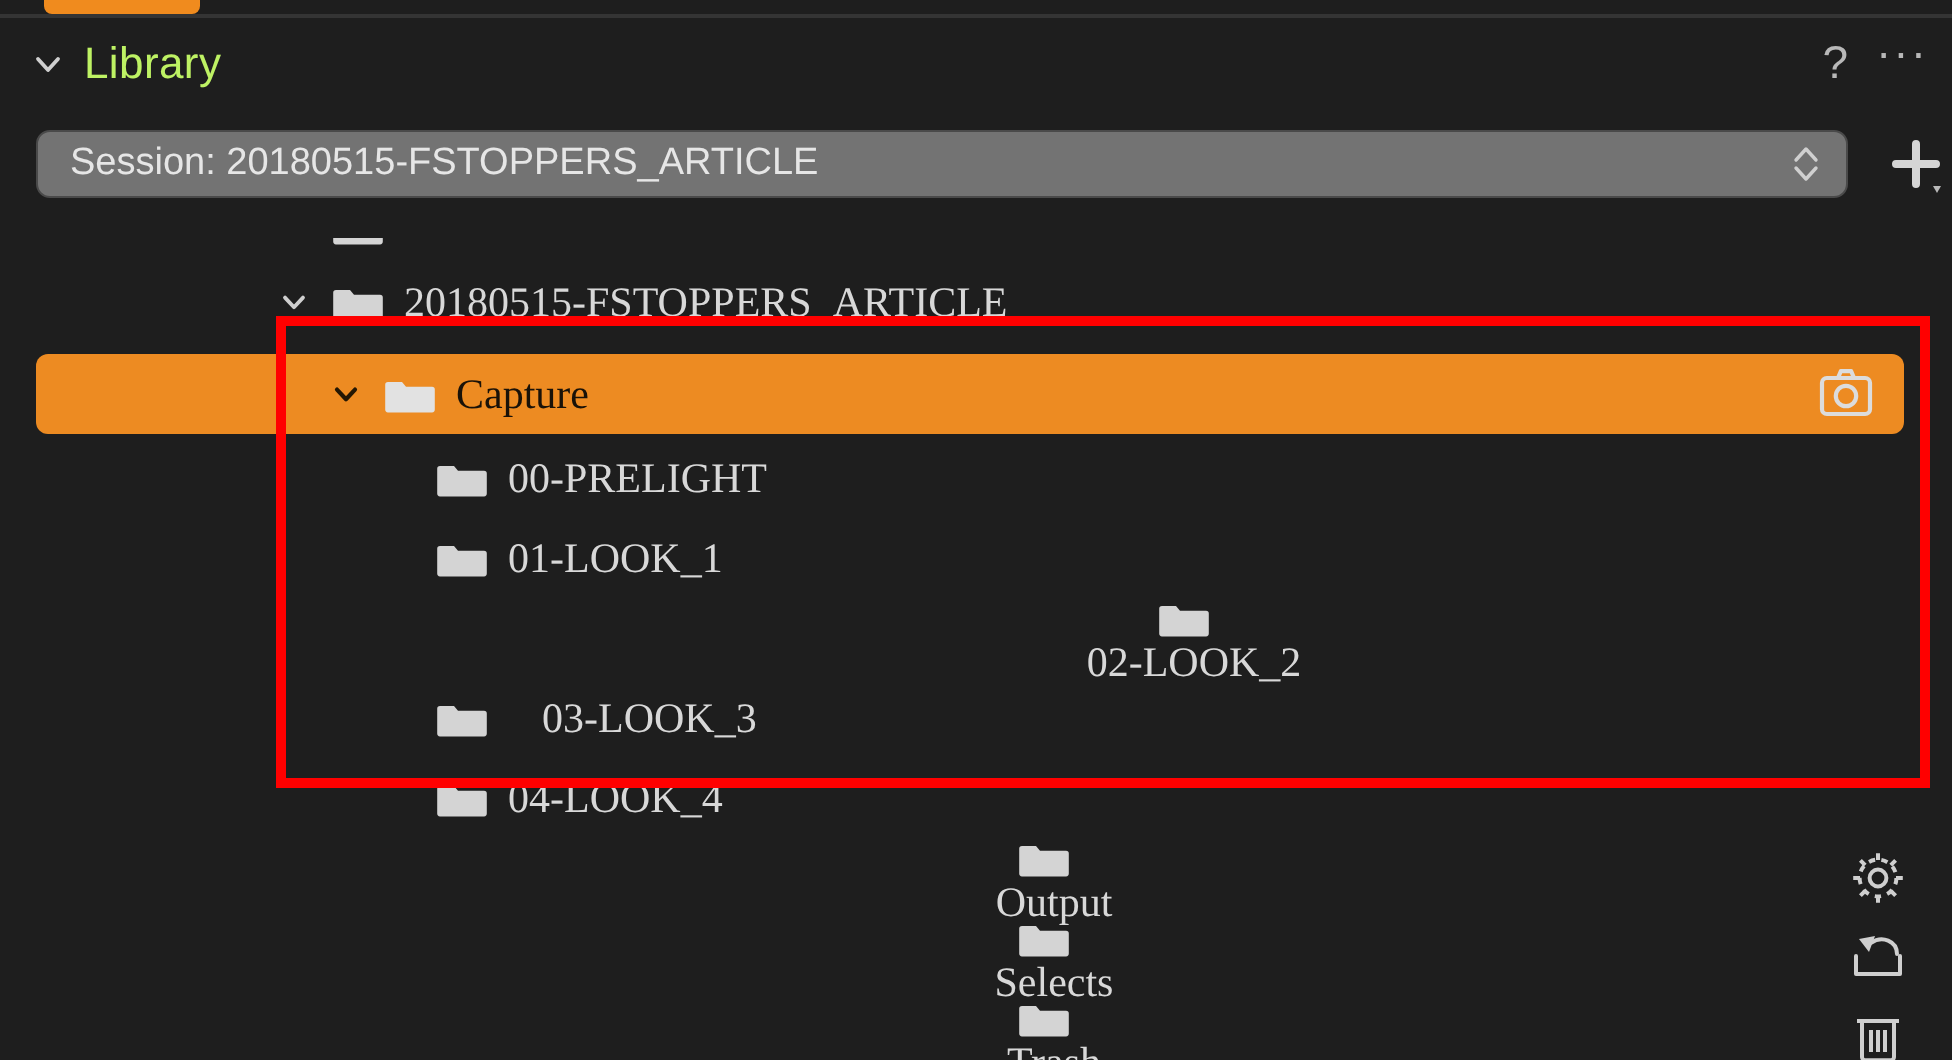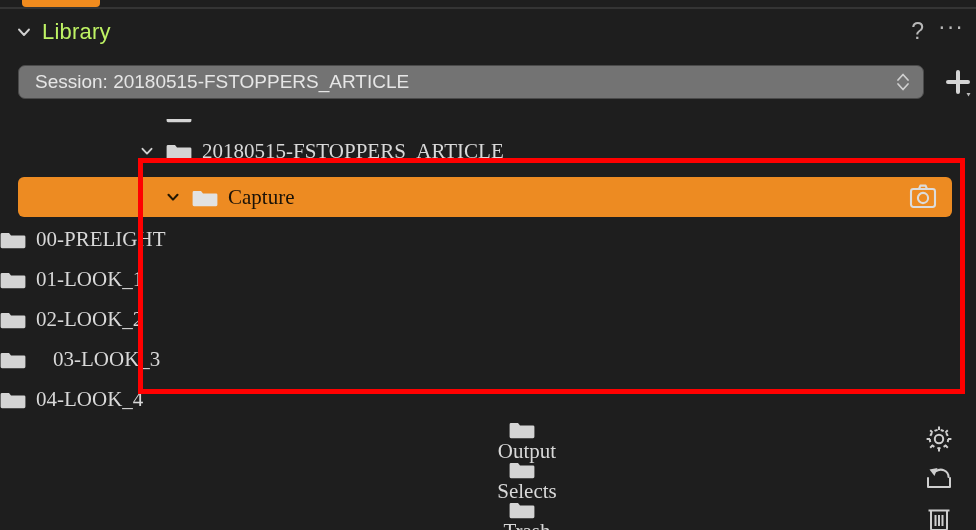--- a/index.html
+++ b/index.html
@@ -179,21 +179,21 @@
 
   .folder-ico {
     width: 26px;
     height: 20px;
     flex: 0 0 auto;
     margin-right: 10px;
   }
 
   
   .ind-root  { padding-left: 136px; }
-  .ind-lvl2  { }
+  .ind-lvl2  { padding-left: 218px; }
   .ind-lvl1b { padding-left: 78px; flex-direction: column; }
 
   
   .row-selected {
     position: absolute;
     left: 18px;
     top: 58px;
     width: 934px;
     height: 40px;
     background: #ED8B22;
@@ -343,21 +343,21 @@
     <div class="row r-abs ind-lvl2" style="top:140px;">
       <div class="folder-ico">
         <svg width="26" height="20" viewBox="0 0 26 20">
           <path d="M1 4 h8 l2 2.4 h13 a1.4 1.4 0 0 1 1.4 1.4 v10 a1.4 1.4 0 0 1 -1.4 1.4
                    h-22 a1.4 1.4 0 0 1 -1.4 -1.4 v-12.4 a1.4 1.4 0 0 1 1.4 -1.4 z" fill="#d4d4d4"></path>
         </svg>
       </div>
       <div class="row-label">01-LOOK_1</div>
     </div>
 
-    <div class="row r-abs ind-lvl2" style="top:180px;">
+    <div class="row r-abs ind-lvl2" style="top:180px;flex-direction:column;">
       <div class="folder-ico">
         <svg width="26" height="20" viewBox="0 0 26 20">
           <path d="M1 4 h8 l2 2.4 h13 a1.4 1.4 0 0 1 1.4 1.4 v10 a1.4 1.4 0 0 1 -1.4 1.4
                    h-22 a1.4 1.4 0 0 1 -1.4 -1.4 v-12.4 a1.4 1.4 0 0 1 1.4 -1.4 z" fill="#d4d4d4"></path>
         </svg>
       </div>
       <div class="row-label">02-LOOK_2</div>
     </div>
 
     <div class="row r-abs ind-lvl2" style="top:220px;gap:17px;">

